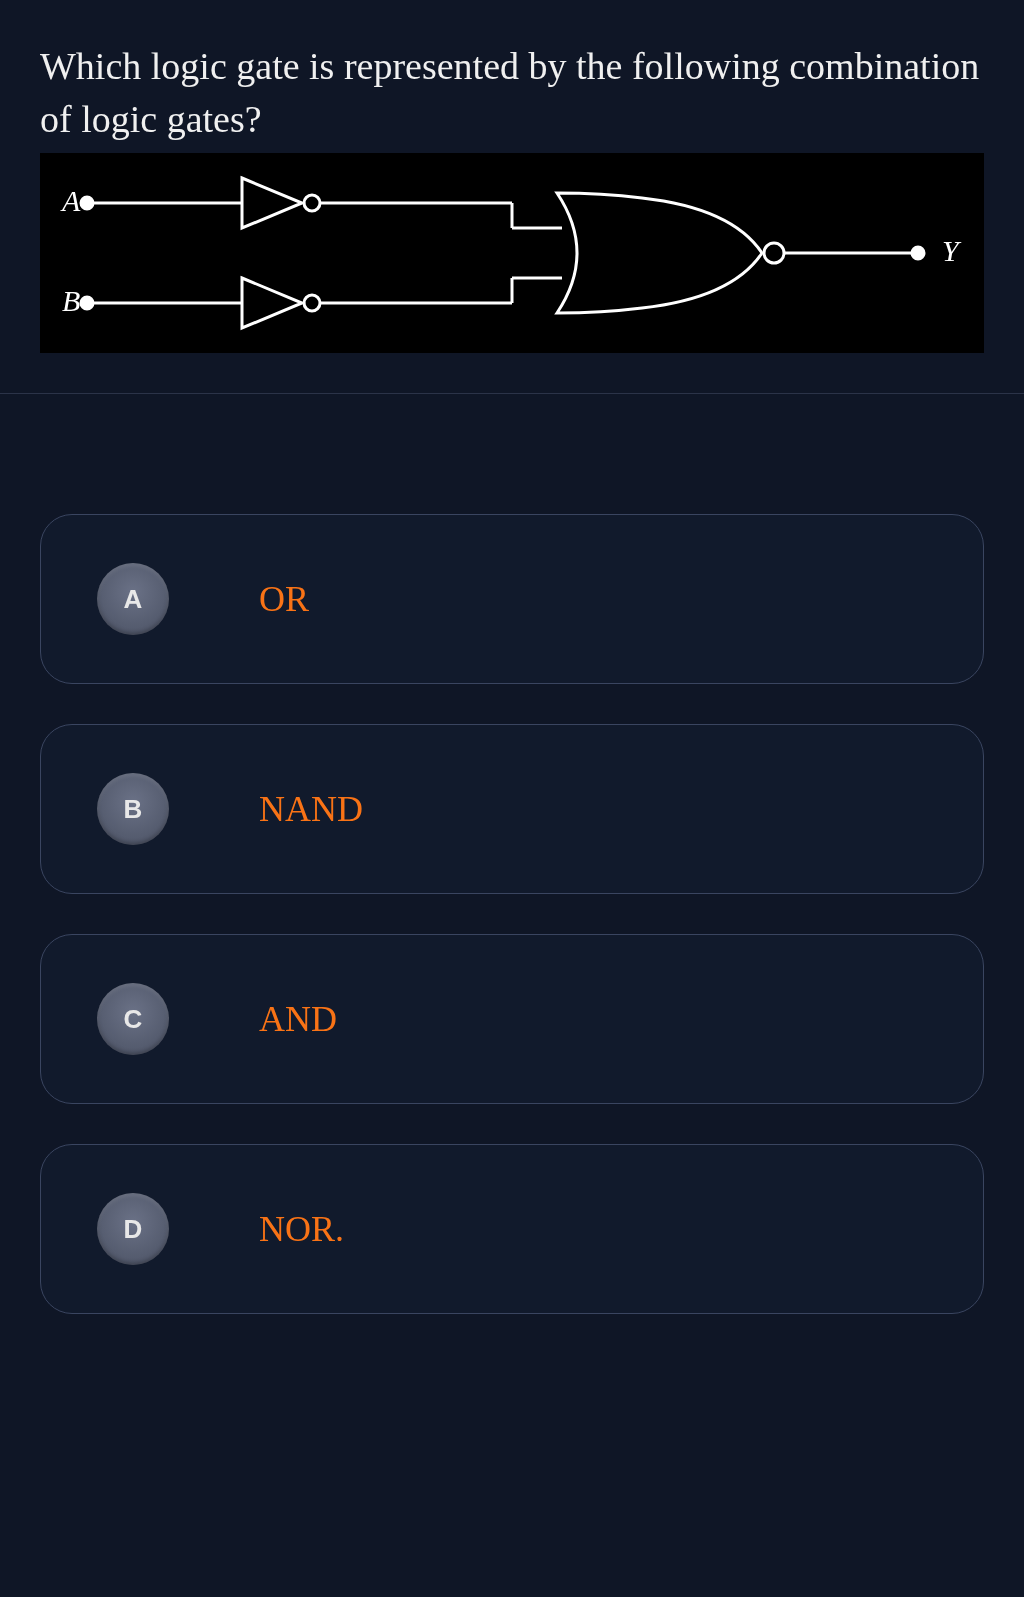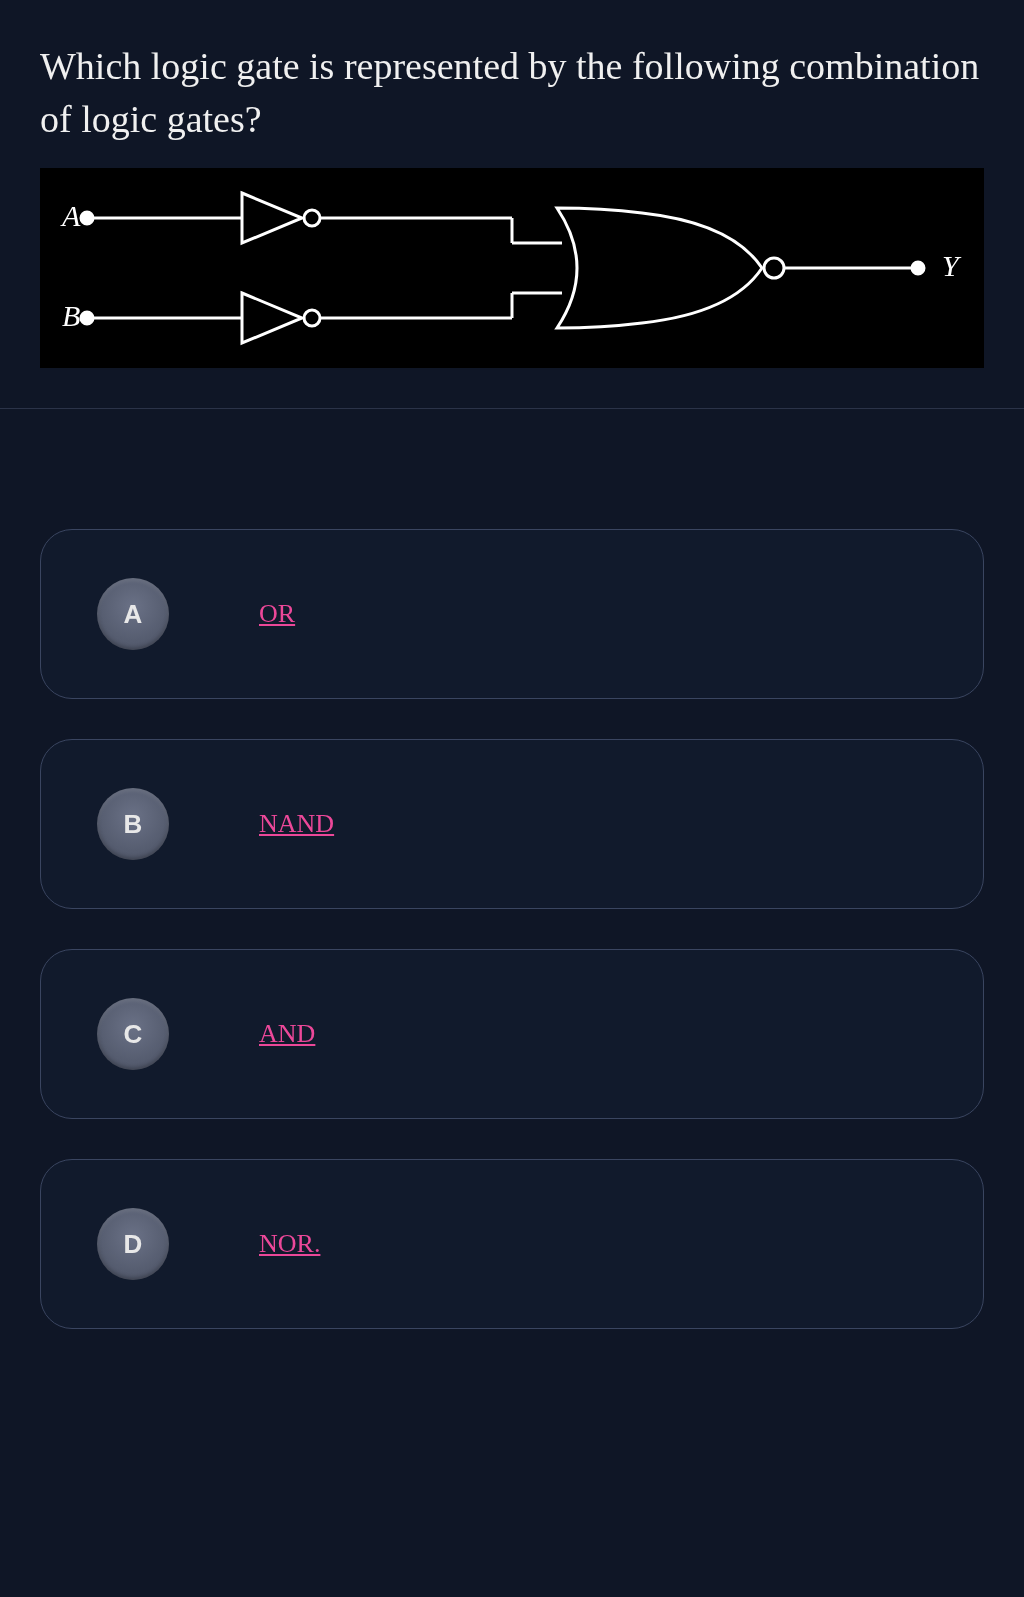--- a/index.html
+++ b/index.html
@@ -8,21 +8,21 @@
     min-height: 1597px;
     background: #0f1626;
     font-family: Georgia, 'Times New Roman', serif;
     color: #e8e8e8;
   }
   .wrap { padding: 40px 40px 60px 40px; }
   .question {
     font-size: 38px;
     line-height: 1.4;
     color: #f0f0f0;
-    margin-bottom: 22px;
+    margin-bottom: 7px;
     font-weight: 400;
   }
   .diagram-box {
     background: #000;
     width: 100%;
     height: 200px;
     position: relative;
     overflow: hidden;
   }
   .diagram-box svg { display:block; }
@@ -51,23 +51,22 @@
     font-family: Arial, Helvetica, sans-serif;
     font-weight: 700;
     font-size: 26px;
     display: flex;
     align-items: center;
     justify-content: center;
     margin-right: 90px;
     box-shadow: inset 0 -2px 4px rgba(0,0,0,.3), inset 0 2px 4px rgba(255,255,255,.15);
   }
   .option .label {
-    font-size: 26px;
-    color: #ec4899;
-    text-decoration: underline;
+    font-size: 36px;
+    color: #f97316;
   }
 </style>
 </head>
 <body>
 
 <div class="wrap">
   <div class="question">Which logic gate is represented by the following combination of logic gates?</div>
 
   <div class="diagram-box">
     <svg viewBox="0 0 940 200" width="100%" height="200">

